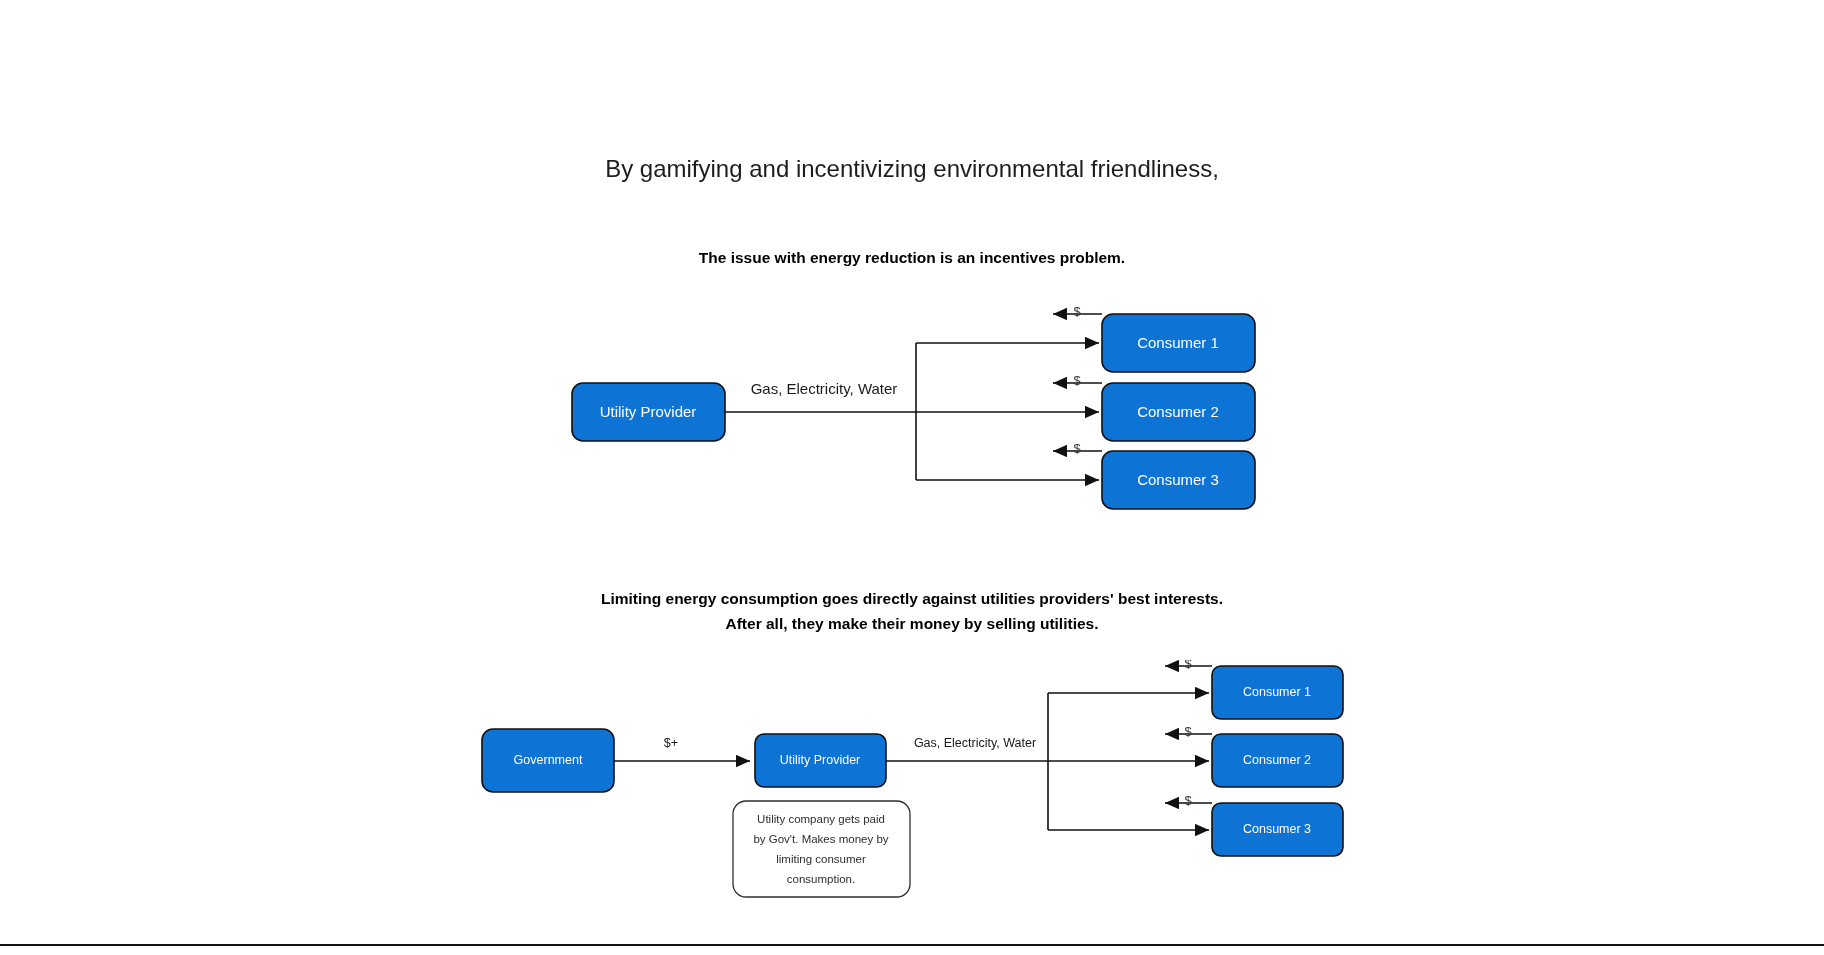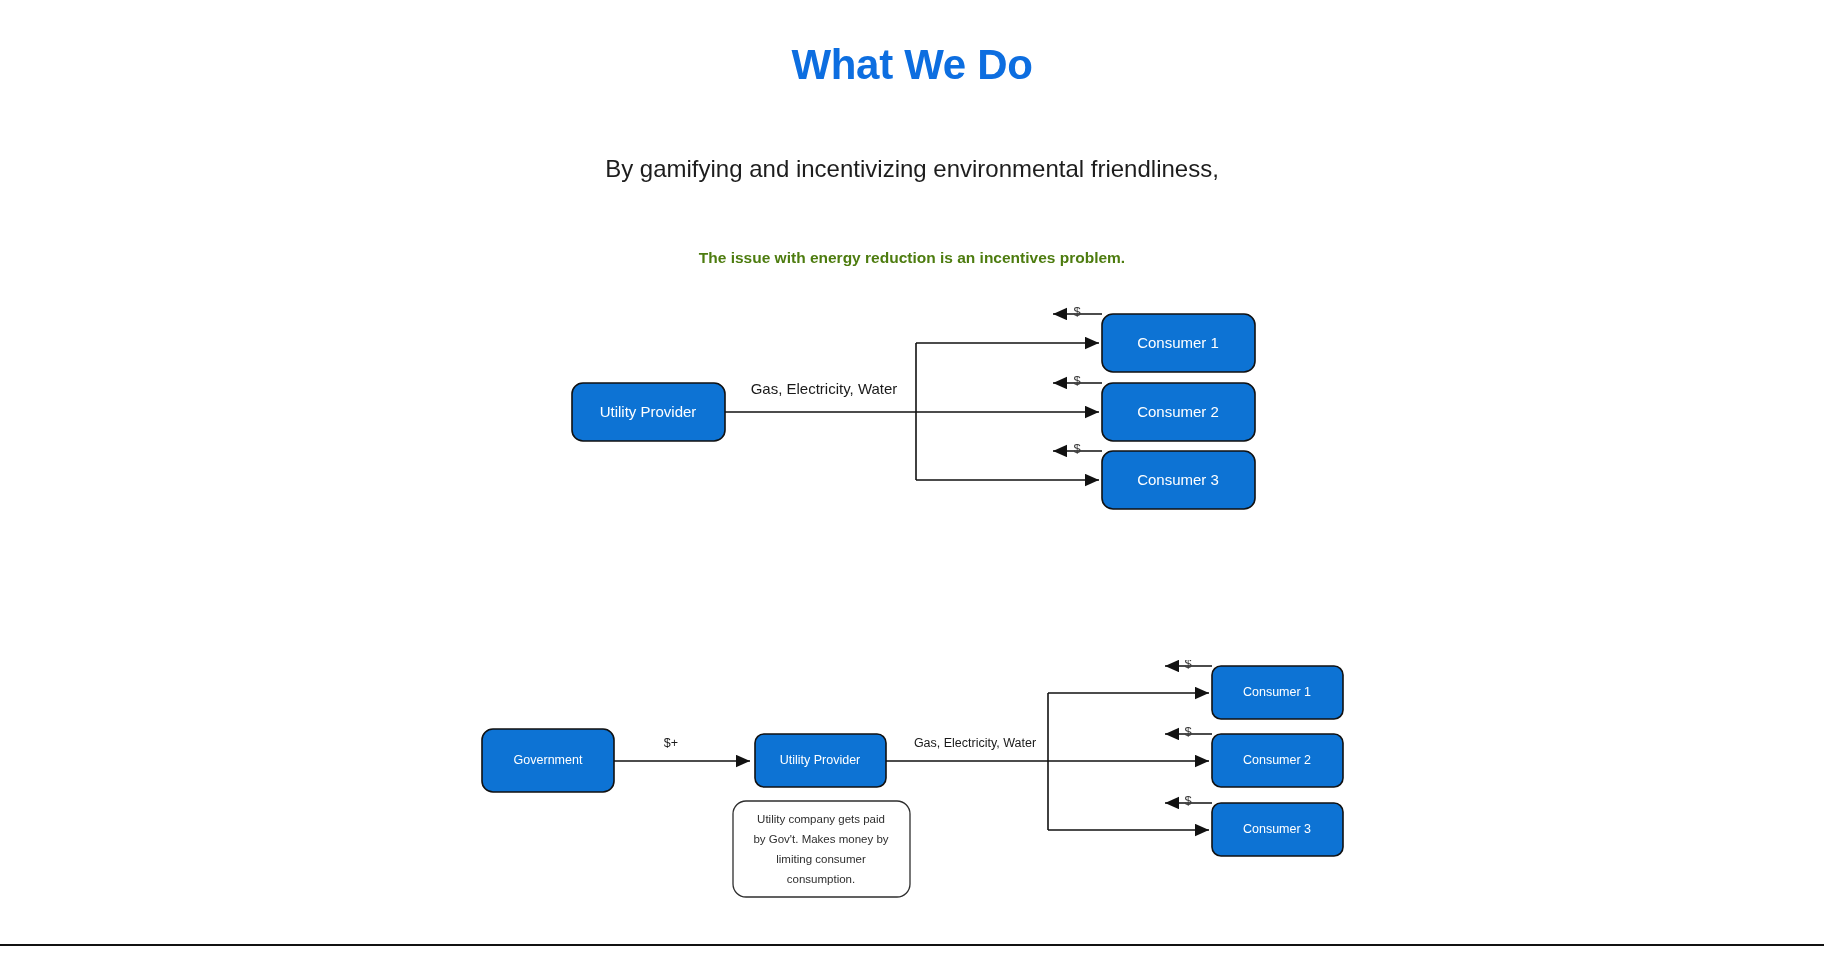--- a/index.html
+++ b/index.html
@@ -51,21 +51,21 @@
   }
   .lede div { display: block; }
 
   .caption {
     position: absolute;
     left: 0;
     width: 1824px;
     text-align: center;
     font-size: 15.5px;
     font-weight: bold;
-    color: #4d7c0f;
+    color: #000000;
     line-height: 25px;
   }
   .caption-1 { top: 245px; }
   .caption-2 { top: 586px; }
 
   
   .diagram {
     position: absolute;
     left: 0;
     width: 1824px;
@@ -113,21 +113,20 @@
     width: 1824px;
     height: 2px;
     background: #111111;
   }
 </style>
 </head>
 <body>
 
 <div class="page">
 
-  <div class="page-title">What We Do</div>
 
   <div class="lede">
     <div>By gamifying and incentivizing environmental friendliness,</div>
   </div>
 
   <div class="caption caption-1">
     <span>The issue with energy reduction is an incentives problem.</span>
   </div>
 
   <div class="diagram diagram-1">
@@ -181,20 +180,24 @@
         <text class="node-label" x="1178" y="123">Consumer 2</text>
       </g>
 
       <g>
         <rect x="1102" y="161" width="153" height="58" rx="11" ry="11" fill="#0d73d4" stroke="#111111" stroke-width="1.6"></rect>
         <text class="node-label" x="1178" y="191">Consumer 3</text>
       </g>
     </svg>
   </div>
 
+  <div class="caption caption-2">
+    <div>Limiting energy consumption goes directly against utilities providers' best interests.</div>
+    <div>After all, they make their money by selling utilities.</div>
+  </div>
 
   <div class="diagram diagram-2">
     <svg width="1824" height="250" viewBox="0 0 1824 250" xmlns="http://www.w3.org/2000/svg">
       <defs>
         <marker id="arrowR2" markerWidth="11" markerHeight="11" refX="9" refY="4" orient="auto" markerUnits="strokeWidth">
           <path d="M0,0 L9,4 L0,8 z" fill="#111111"></path>
         </marker>
         <marker id="arrowL2" markerWidth="11" markerHeight="11" refX="9" refY="4" orient="auto" markerUnits="strokeWidth">
           <path d="M0,0 L9,4 L0,8 z" fill="#111111"></path>
         </marker>

